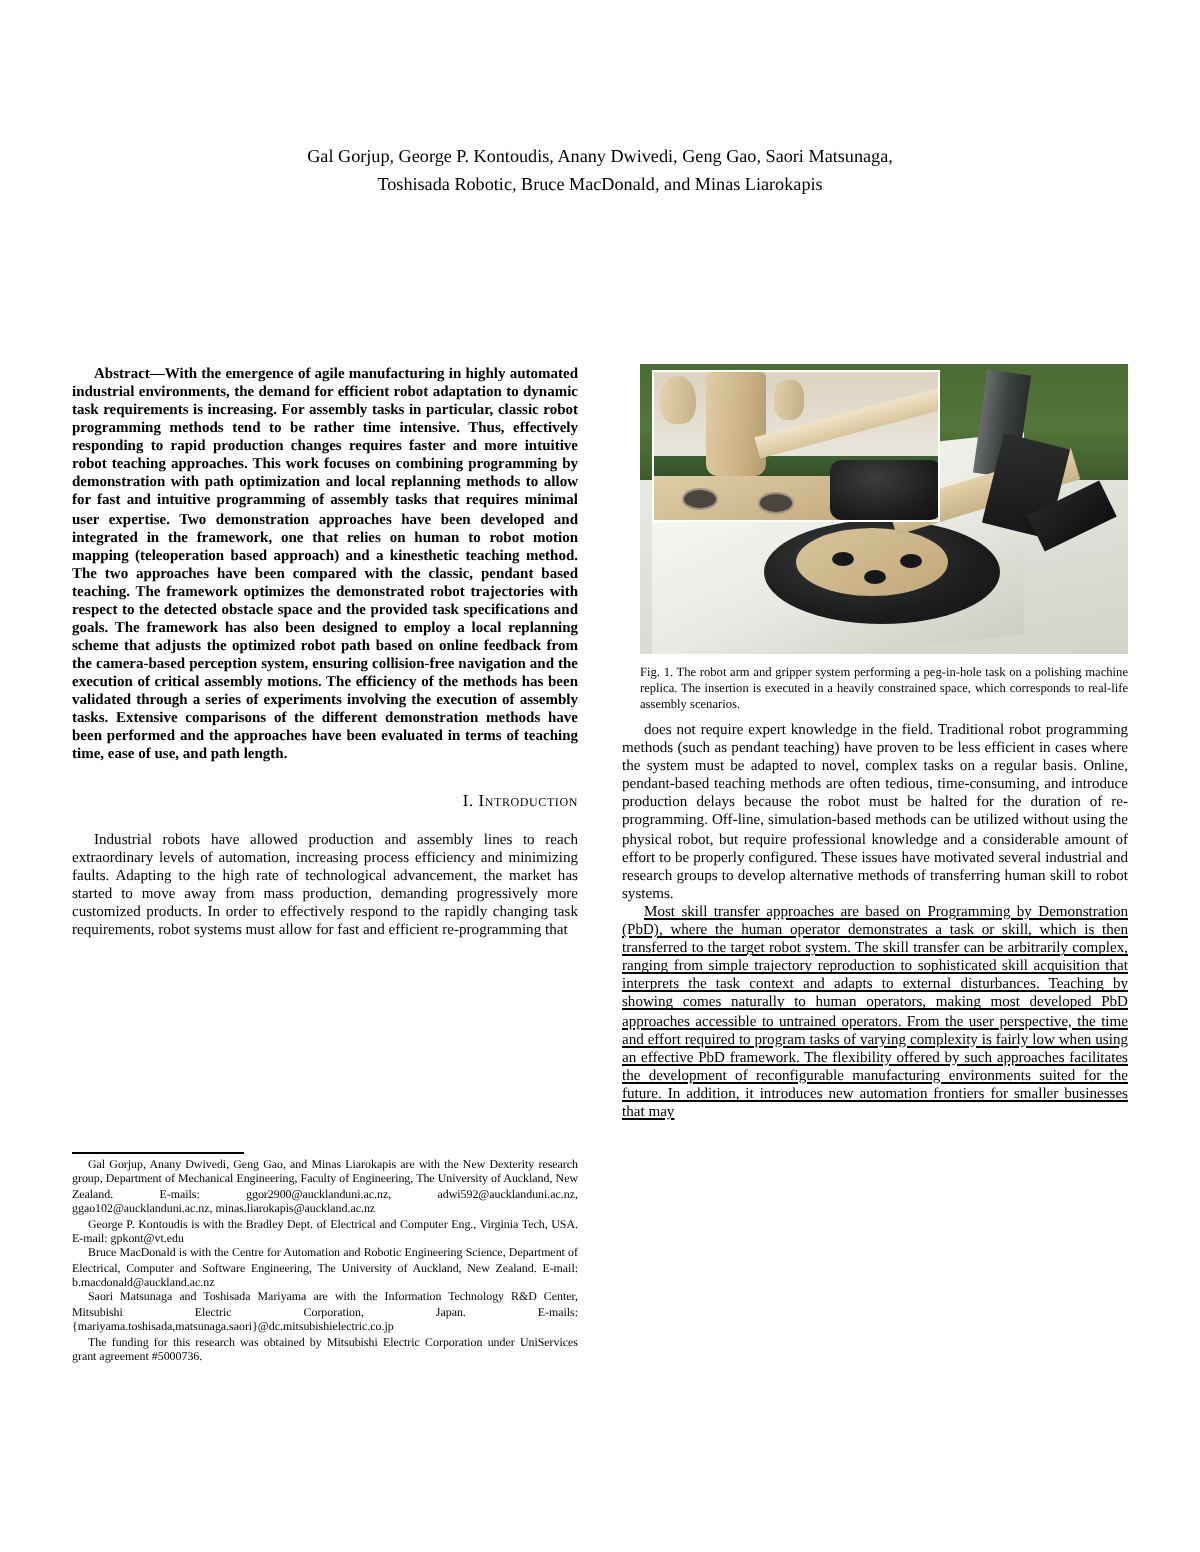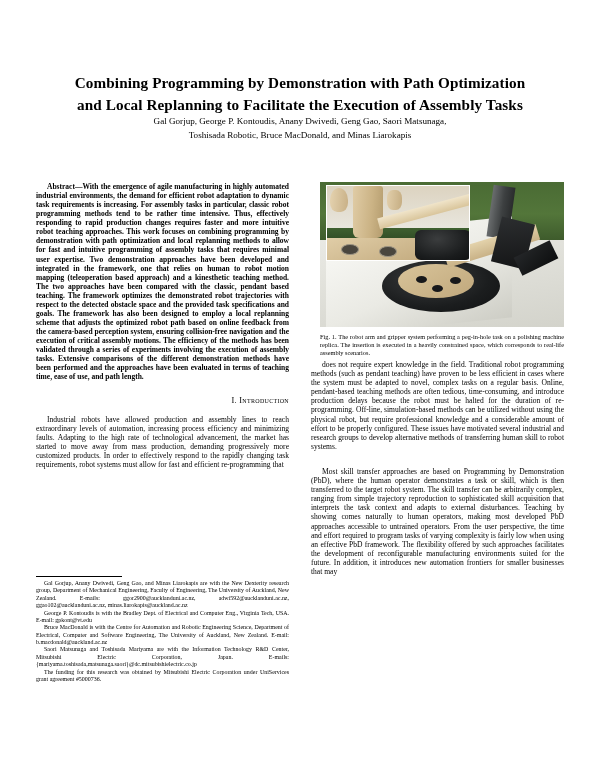--- a/index.html
+++ b/index.html
@@ -78,21 +78,21 @@
     font-size: 8.4px;
     font-variant: small-caps;
     margin: 15px 0 8px 0;
     letter-spacing: 0.3px;
   }
   .body-para {
     text-indent: 11px;
     margin-bottom: 0;
     hyphens: auto;
   }
-  .body-para + .body-para { margin-top: 16px; }
+  .body-para + .body-para { margin-top: 0; text-decoration: underline; }
 
   
   .figure-wrap {
     position: absolute;
     left: 320px;
     top: 182px;
     width: 244px;
   }
   .figure-img {
     position: relative;
@@ -239,24 +239,20 @@
     text-indent: 8px;
     text-align: justify;
   }
 </style>
 </head>
 <body>
 
 <div class="page">
 
   <div class="title-block">
-    <h1 class="paper-title">
-      <span>Combining Programming by Demonstration with Path Optimization</span><br>
-      <span>and Local Replanning to Facilitate the Execution of Assembly Tasks</span>
-    </h1>
     <div class="authors">
       <div>Gal Gorjup, George P. Kontoudis, Anany Dwivedi, Geng Gao, Saori Matsunaga,</div>
       <div>Toshisada Robotic, Bruce MacDonald, and Minas Liarokapis</div>
     </div>
   </div>
 
   <div class="col col-left">
     <p class="abstract-para">
       <span class="abstract-label">Abstract—</span><span>With the emergence of agile manufacturing in highly automated industrial environments, the demand for efficient robot adaptation to dynamic task requirements is increasing. For assembly tasks in particular, classic robot programming methods tend to be rather time intensive. Thus, effectively responding to rapid production changes requires faster and more intuitive robot teaching approaches. This work focuses on combining programming by demonstration with path optimization and local replanning methods to allow for fast and intuitive programming of assembly tasks that requires minimal user expertise. Two demonstration approaches have been developed and integrated in the framework, one that relies on human to robot motion mapping (teleoperation based approach) and a kinesthetic teaching method. The two approaches have been compared with the classic, pendant based teaching. The framework optimizes the demonstrated robot trajectories with respect to the detected obstacle space and the provided task specifications and goals. The framework has also been designed to employ a local replanning scheme that adjusts the optimized robot path based on online feedback from the camera-based perception system, ensuring collision-free navigation and the execution of critical assembly motions. The efficiency of the methods has been validated through a series of experiments involving the execution of assembly tasks. Extensive comparisons of the different demonstration methods have been performed and the approaches have been evaluated in terms of teaching time, ease of use, and path length.</span>
     </p>

